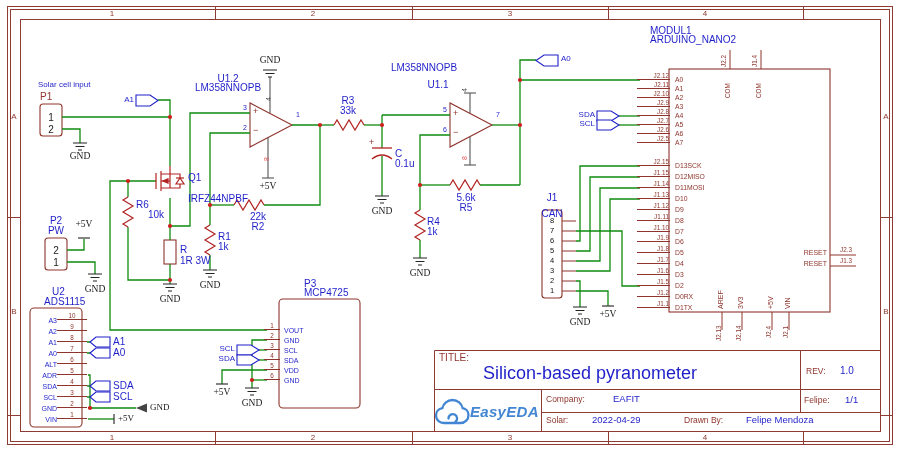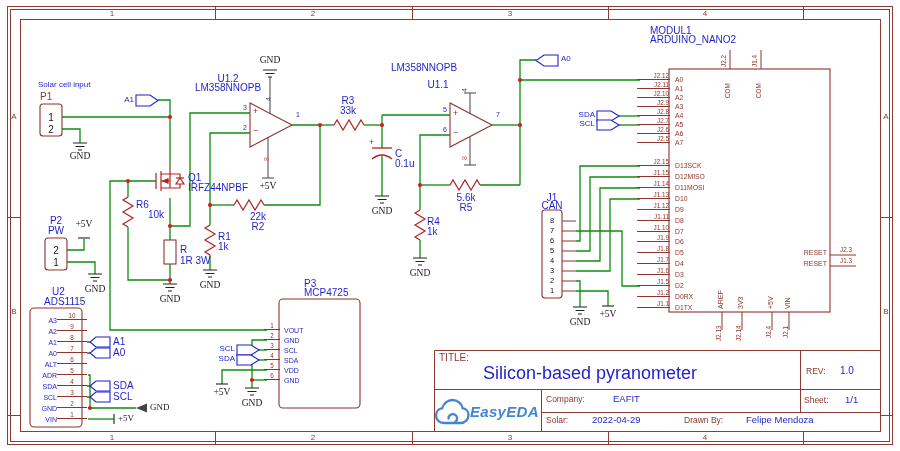--- a/index.html
+++ b/index.html
@@ -233,21 +233,21 @@
 <span class="t c mar s8" style="left:886px;top:308px">B</span>
 
 <span class="t blue s8" style="left:38px;top:81px">Solar cell input</span>
 <span class="t mar s75" style="left:40px;top:92px">P1</span>
 <span class="t c blk s75" style="left:51px;top:113px">1</span>
 <span class="t c blk s75" style="left:51px;top:125px">2</span>
 <span class="t c blk ser s95" style="left:80px;top:152px">GND</span>
 <span class="t r blue s8" style="left:134px;top:96px">A1</span>
 
 <span class="t blue s75" style="left:188px;top:173px">Q1</span>
-<span class="t blue s75" style="left:188px;top:183px">IRFZ44NPBF</span>
+<span class="t blue s75" style="left:188px;top:194px">IRFZ44NPBF</span>
 <span class="t blue s75" style="left:136px;top:200px">R6</span>
 <span class="t blue s75" style="left:148px;top:210px">10k</span>
 <span class="t blue s75" style="left:180px;top:245px">R</span>
 <span class="t blue s75" style="left:180px;top:256px">1R 3W</span>
 <span class="t c blk ser s95" style="left:170px;top:295px">GND</span>
 <span class="t blue s75" style="left:218px;top:232px">R1</span>
 <span class="t blue s75" style="left:218px;top:242px">1k</span>
 <span class="t c blk ser s95" style="left:210px;top:281px">GND</span>
 <span class="t c blue s75" style="left:258px;top:212px">22k</span>
 <span class="t c blue s75" style="left:258px;top:222px">R2</span>
@@ -378,21 +378,21 @@
     <span class="num">6</span>
     <span class="nm">GND</span>
   </div>
     </div>
 <span class="t r blue s8" style="left:235px;top:345px">SCL</span>
 <span class="t r blue s8" style="left:235px;top:355px">SDA</span>
 <span class="t c blk ser s95" style="left:222px;top:388px">+5V</span>
 <span class="t c blk ser s95" style="left:252px;top:399px">GND</span>
 
 <span class="t c blue s75" style="left:552px;top:193px">J1</span>
-<span class="t c blue s75" style="left:552px;top:201px">CAN</span>
+<span class="t c blue s75" style="left:552px;top:209px">CAN</span>
 <div class="pincol" style="left:542px;top:216px">
 
 <div class="j1row">8</div>
       <div class="j1row">7</div>
       <div class="j1row">6</div>
       <div class="j1row">5</div>
       <div class="j1row">4</div>
       <div class="j1row">3</div>
       <div class="j1row">2</div>
       <div class="j1row">1</div>
@@ -512,21 +512,21 @@
 <span class="t vt mar s6" style="left:736px;top:341px">J2.14</span>
 <span class="t vt mar s6" style="left:766px;top:338px">J2.4</span>
 <span class="t vt mar s6" style="left:783px;top:338px">J2.1</span>
 
 <span class="t mar s75" style="left:439px;top:353px">TITLE:</span>
 <span class="t c blue s13" style="left:590px;top:364px">Silicon-based pyranometer</span>
 <span class="t mar s85" style="left:806px;top:367px">REV:</span>
 <span class="t blue s10" style="left:840px;top:366px">1.0</span>
 <span class="t mar s85" style="left:546px;top:395px">Company:</span>
 <span class="t blue s95" style="left:613px;top:394px">EAFIT</span>
-<span class="t mar s85" style="left:804px;top:396px">Sheet:</span>
+<span class="t mar s85" style="left:804px;top:396px">Felipe:</span>
 <span class="t blue s95" style="left:845px;top:395px">1/1</span>
 <span class="t mar s85" style="left:546px;top:416px">Solar:</span>
 <span class="t blue s95" style="left:592px;top:415px">2022-04-29</span>
 <span class="t mar s85" style="left:684px;top:416px">Drawn By:</span>
 <span class="t blue s95" style="left:746px;top:415px">Felipe Mendoza</span>
 <span class="t logo-text" style="left:470px;top:404px">EasyEDA</span>
 
 </div>
 
 </body></html>

